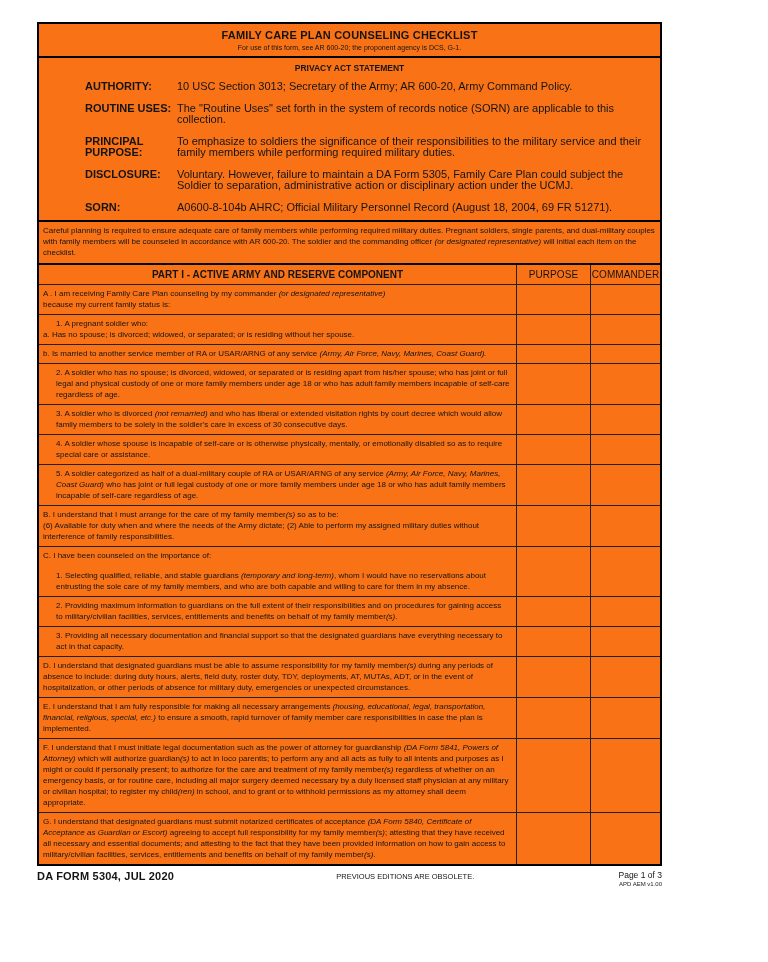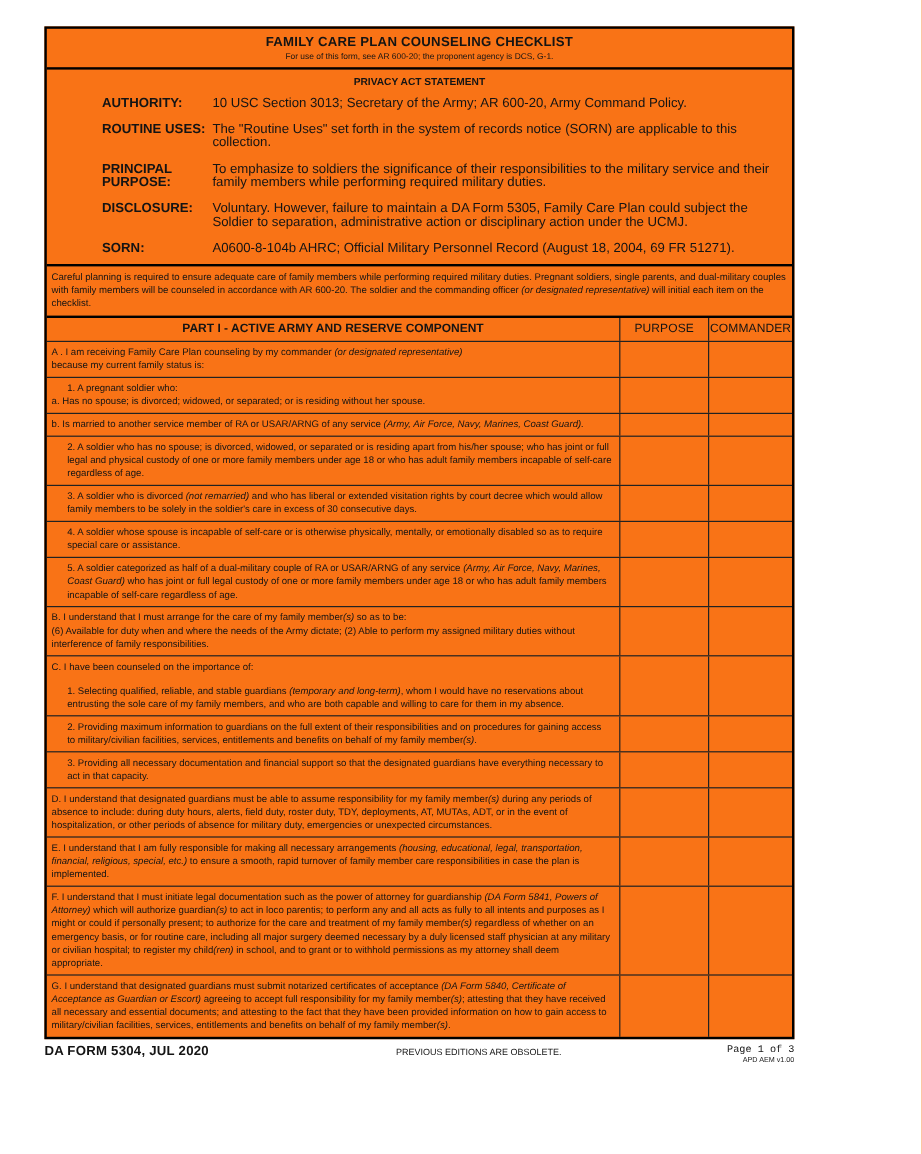--- a/index.html
+++ b/index.html
@@ -37,21 +37,21 @@
   .cell-init{border-left:1.5px solid #222;}
   .line.ind1{margin-left:13px;}
   .line.ind2{}
   .line.gap{margin-top:9px;}
 
   
   .footer{display:flex;justify-content:space-between;align-items:flex-start;margin-top:4px;}
   .form-number{font-size:11px;font-weight:bold;letter-spacing:.2px;}
   .obsolete{font-size:7.5px;margin-top:2px;margin-left:18px;}
   .page-block{text-align:right;}
-  .page-indicator{font-size:8.5px;line-height:10px;font-family:Liberation Mono, monospace;}
+  .page-indicator{font-size:8.5px;line-height:10px;}
   .version-note{font-size:6px;line-height:8px;color:#1a1a1a;}
 </style>
 </head>
 <body>
 
 <div class="sheet">
   <div class="form-box">
 
     <div class="title-block">
       <div class="page-title">FAMILY CARE PLAN COUNSELING CHECKLIST</div>

